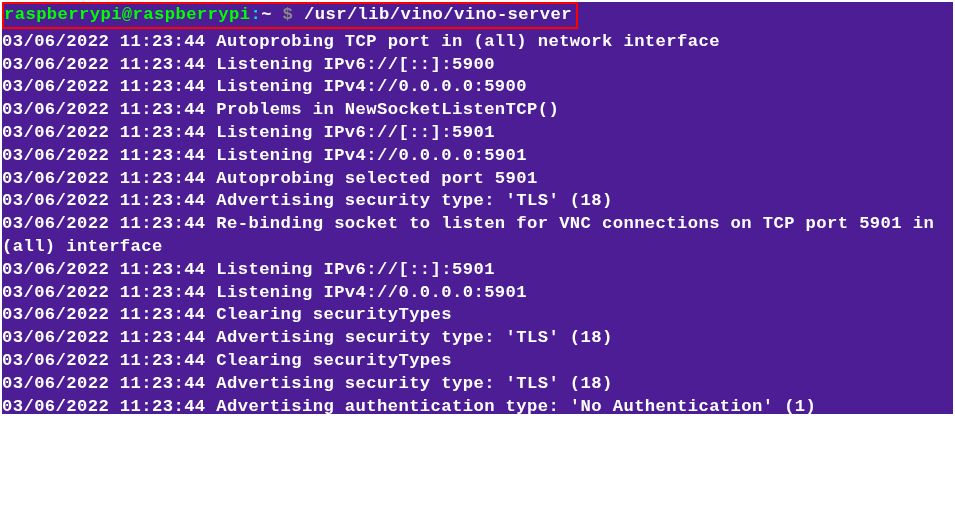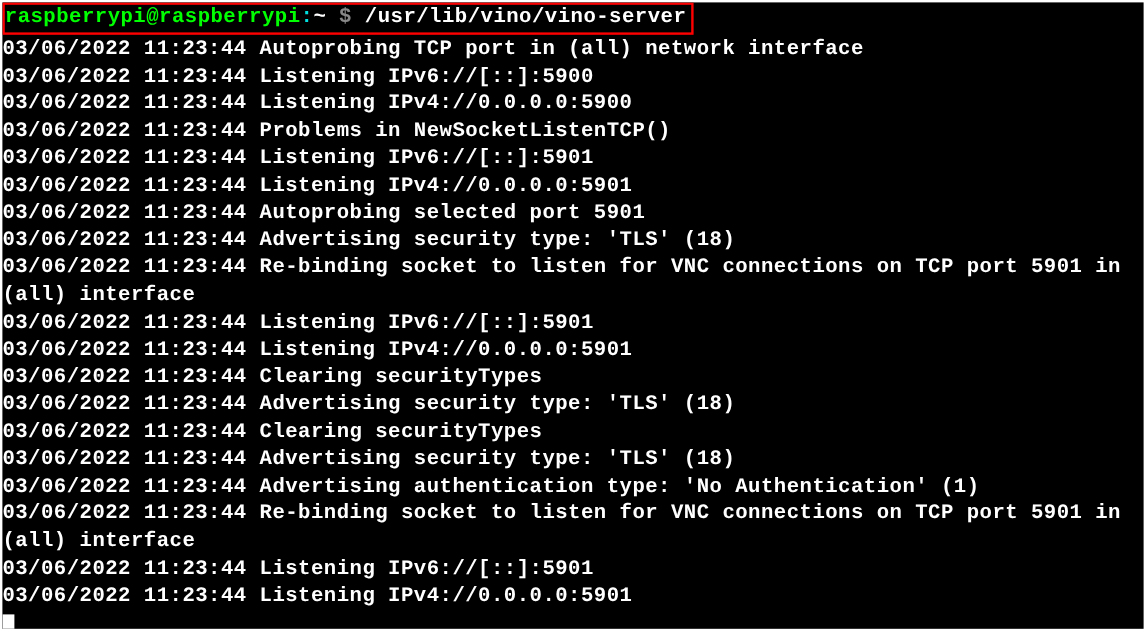--- a/index.html
+++ b/index.html
@@ -8,23 +8,23 @@
       box-sizing: border-box;
     }
     body {
       background: #ffffff;
       width: 955px;
       height: 526px;
       overflow: hidden;
       padding: 0;
     }
     .terminal {
-      background: #000000;
+      background: #4c1d95;
       width: 951px;
-      height: 522px;
+      height: 412px;
       margin: 2px;
       font-family: "Courier New", Courier, monospace;
       font-size: 17.2px;
       line-height: 22.8px;
       color: #ffffff;
       font-weight: bold;
       padding: 0;
       letter-spacing: 0.4px;
       white-space: pre-wrap;
       word-break: break-all;

